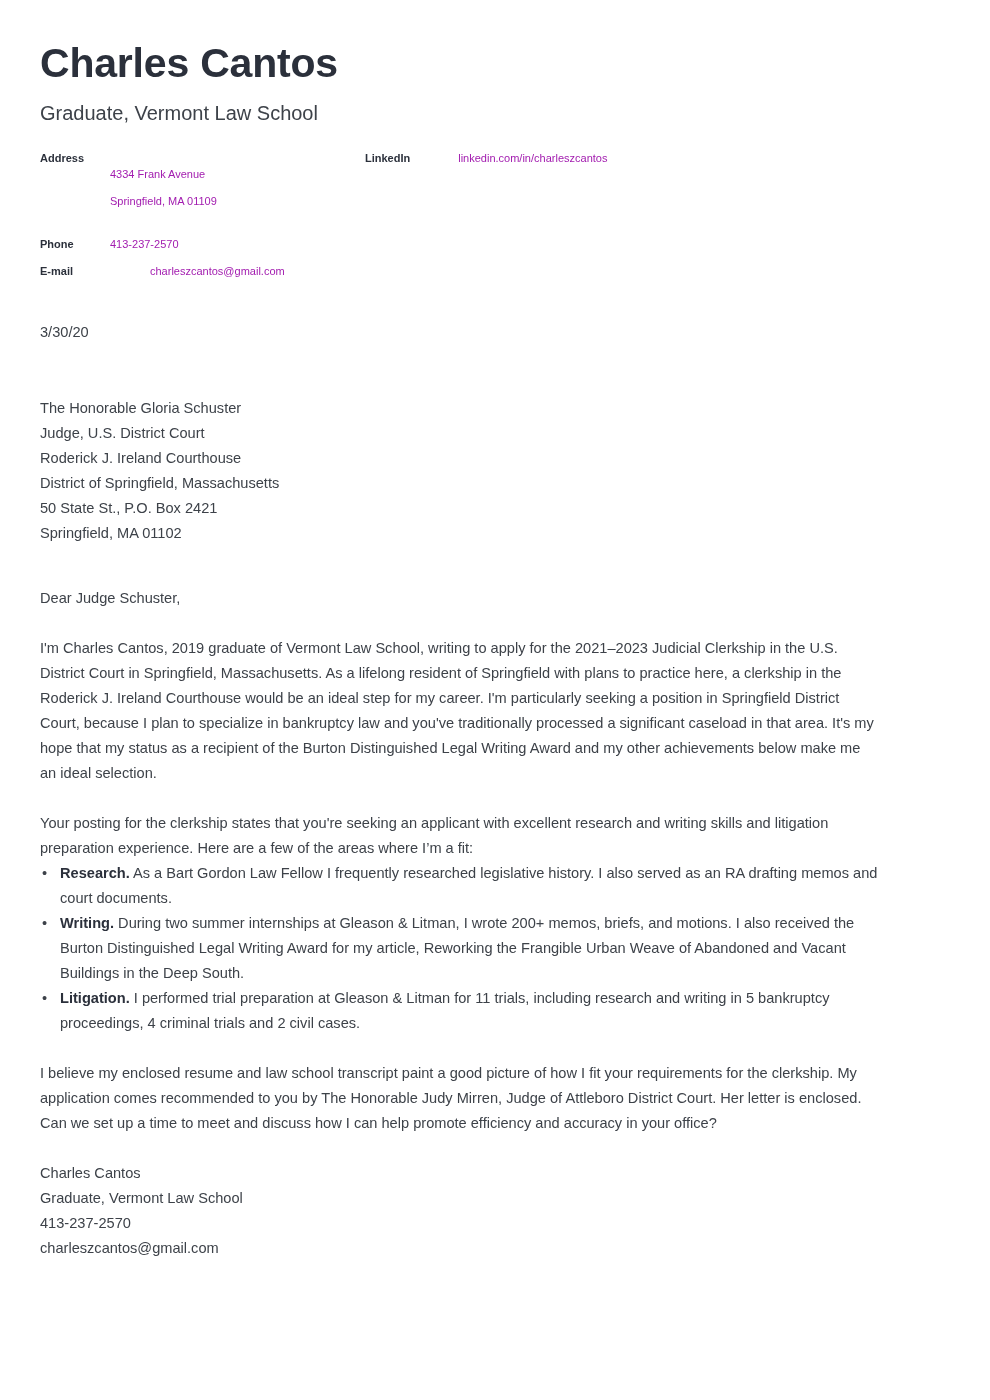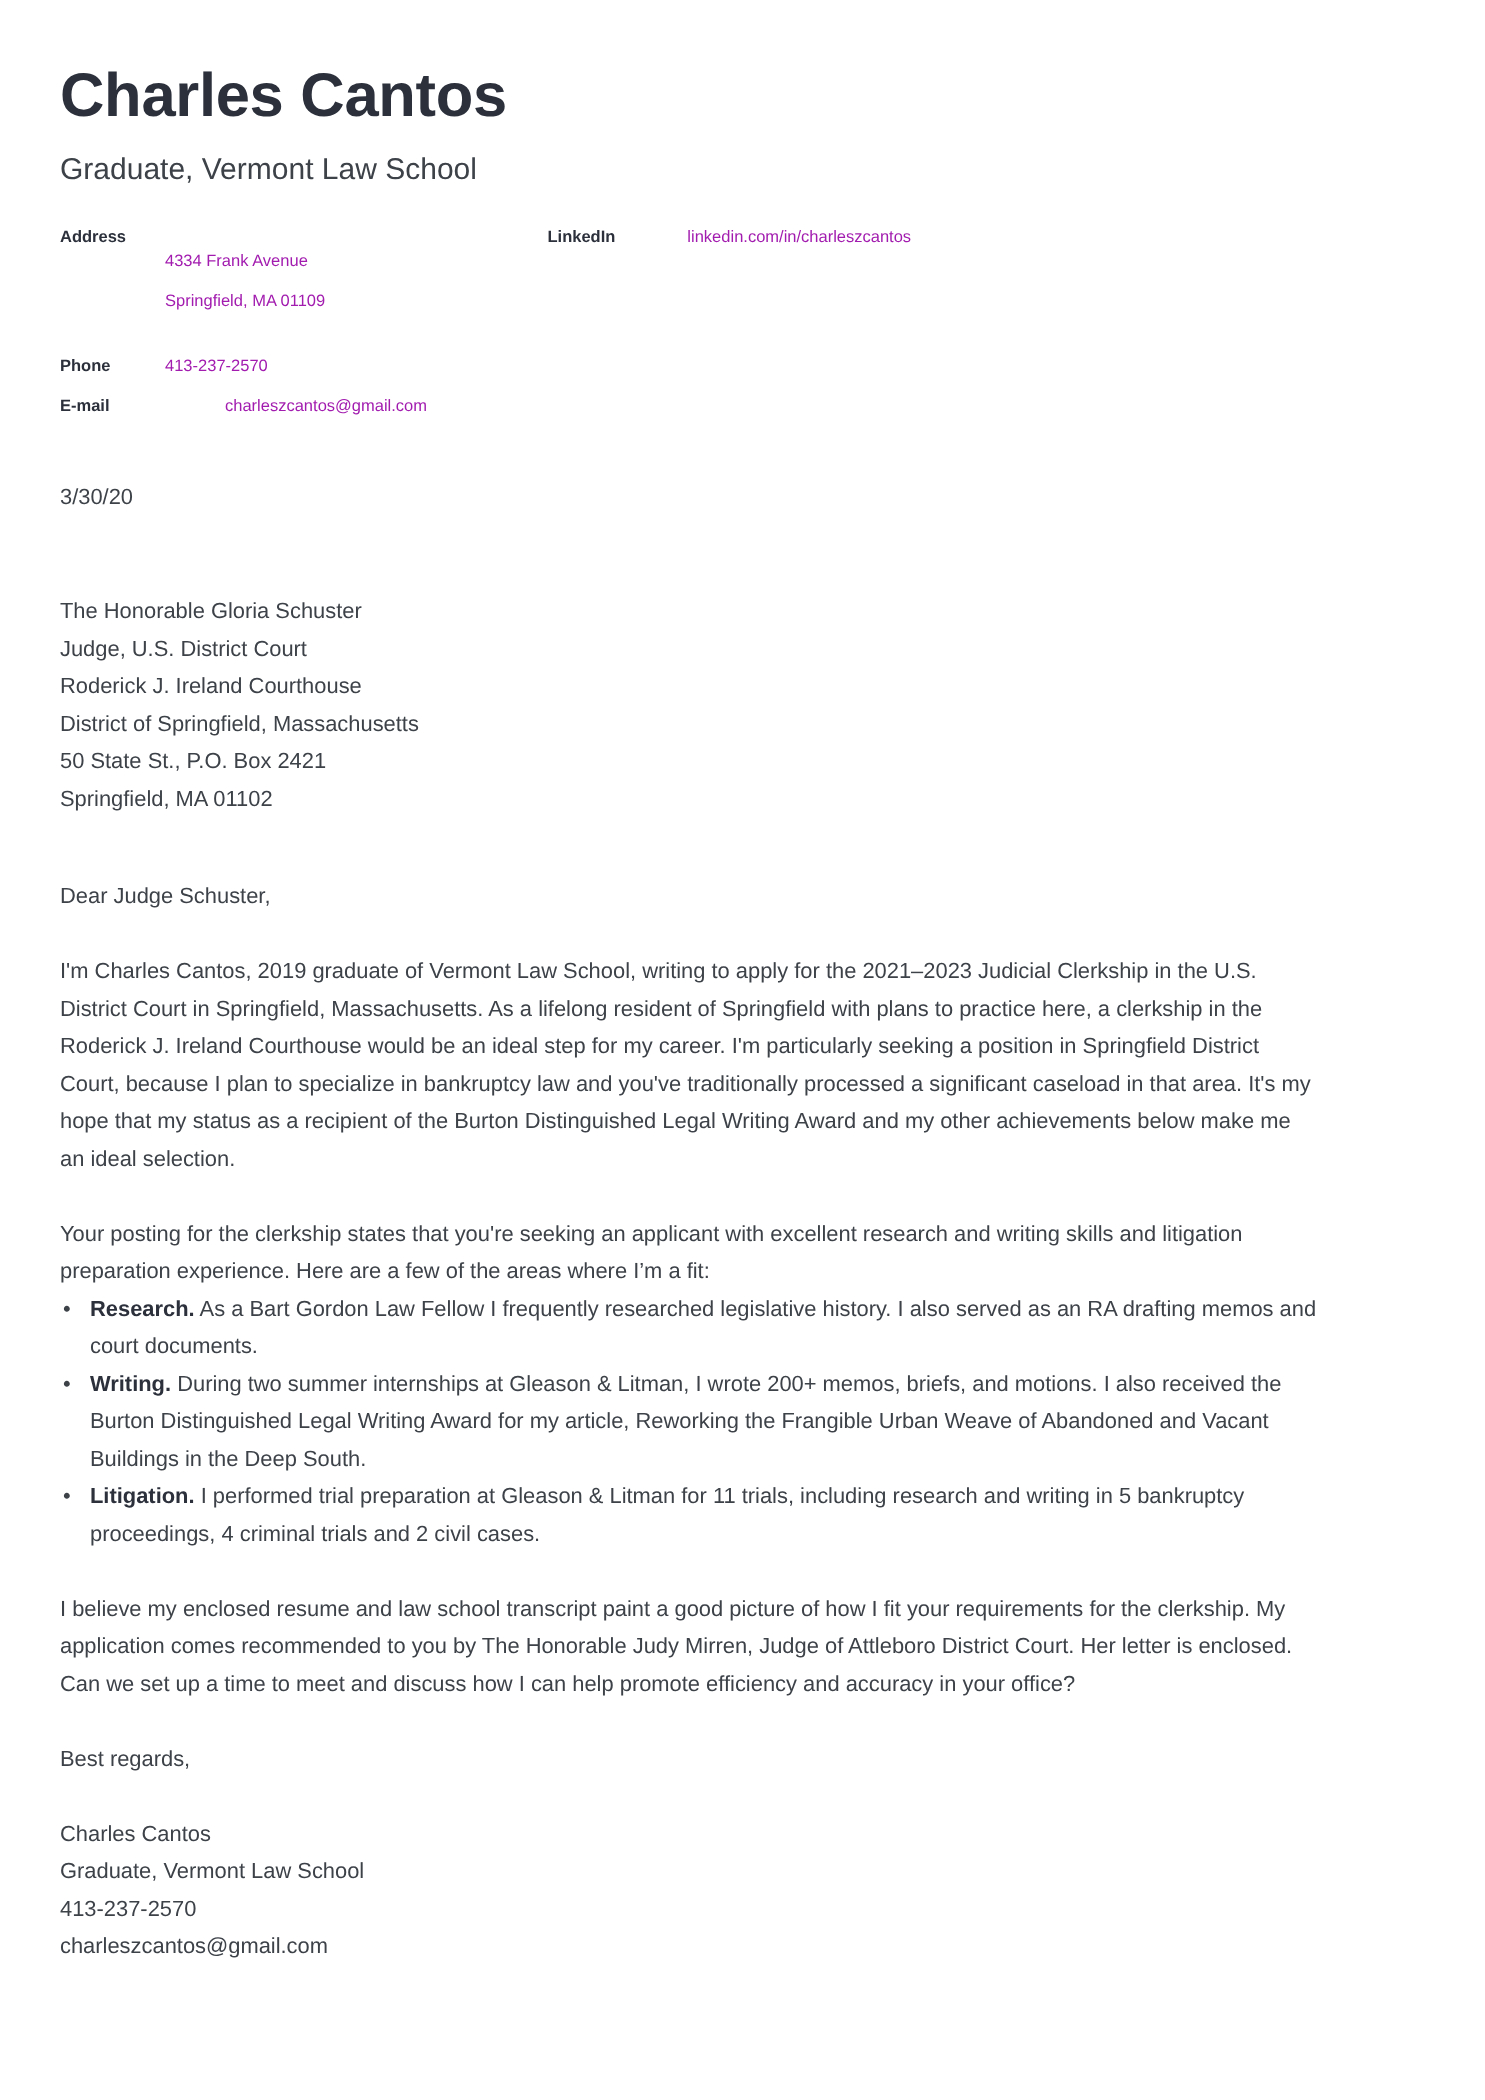--- a/index.html
+++ b/index.html
@@ -192,21 +192,20 @@
     <div class="para">Your posting for the clerkship states that you're seeking an applicant with excellent research and writing skills and litigation preparation experience. Here are a few of the areas where I’m a fit:</div>
 
     <ul class="bullets">
       <li><span class="b-term">Research.</span><span> As a Bart Gordon Law Fellow I frequently researched legislative history. I also served as an RA drafting memos and court documents.</span></li>
       <li><span class="b-term">Writing.</span><span> During two summer internships at Gleason &amp; Litman, I wrote 200+ memos, briefs, and motions. I also received the Burton Distinguished Legal Writing Award for my article, Reworking the Frangible Urban Weave of Abandoned and Vacant Buildings in the Deep South.</span></li>
       <li><span class="b-term">Litigation.</span><span> I performed trial preparation at Gleason &amp; Litman for 11 trials, including research and writing in 5 bankruptcy proceedings, 4 criminal trials and 2 civil cases.</span></li>
     </ul>
 
     <div class="para">I believe my enclosed resume and law school transcript paint a good picture of how I fit your requirements for the clerkship. My application comes recommended to you by The Honorable Judy Mirren, Judge of Attleboro District Court. Her letter is enclosed. Can we set up a time to meet and discuss how I can help promote efficiency and accuracy in your office?</div>
 
-    <div class="closing">Best regards,</div>
 
     <div class="signature">
       <div>Charles Cantos</div>
       <div>Graduate, Vermont Law School</div>
       <div>413-237-2570</div>
       <div>charleszcantos@gmail.com</div>
     </div>
 
   </div>
 

